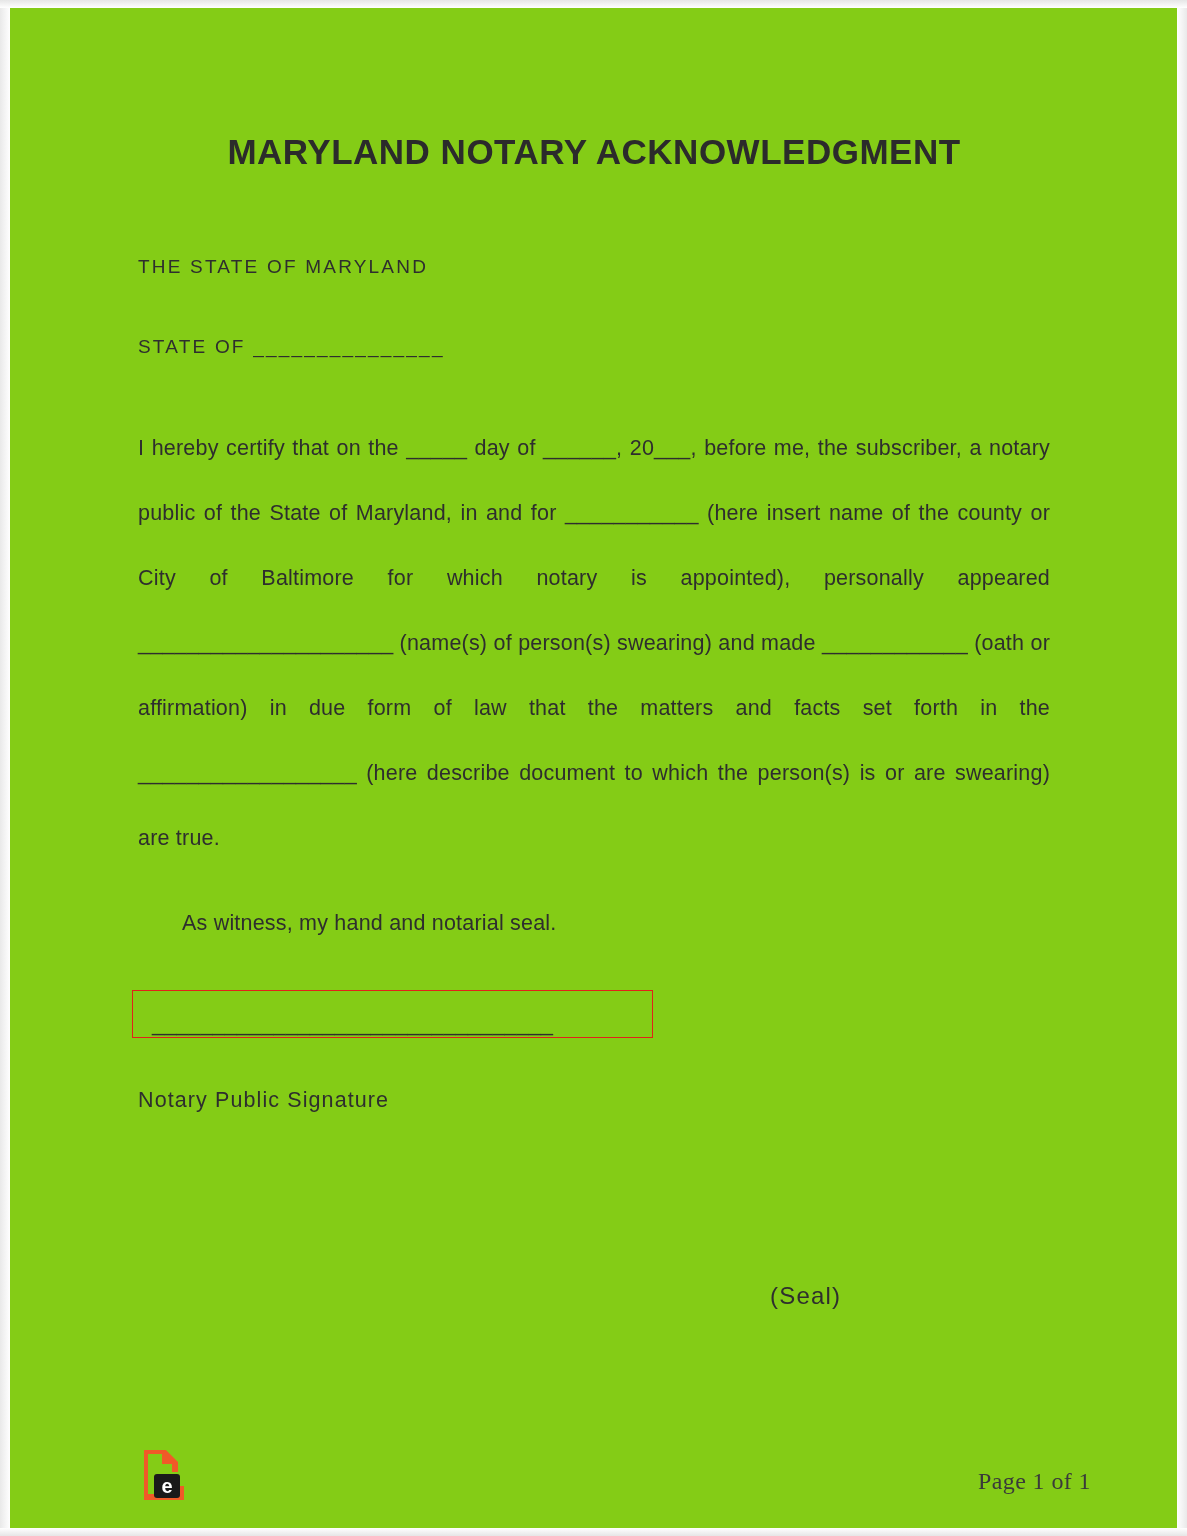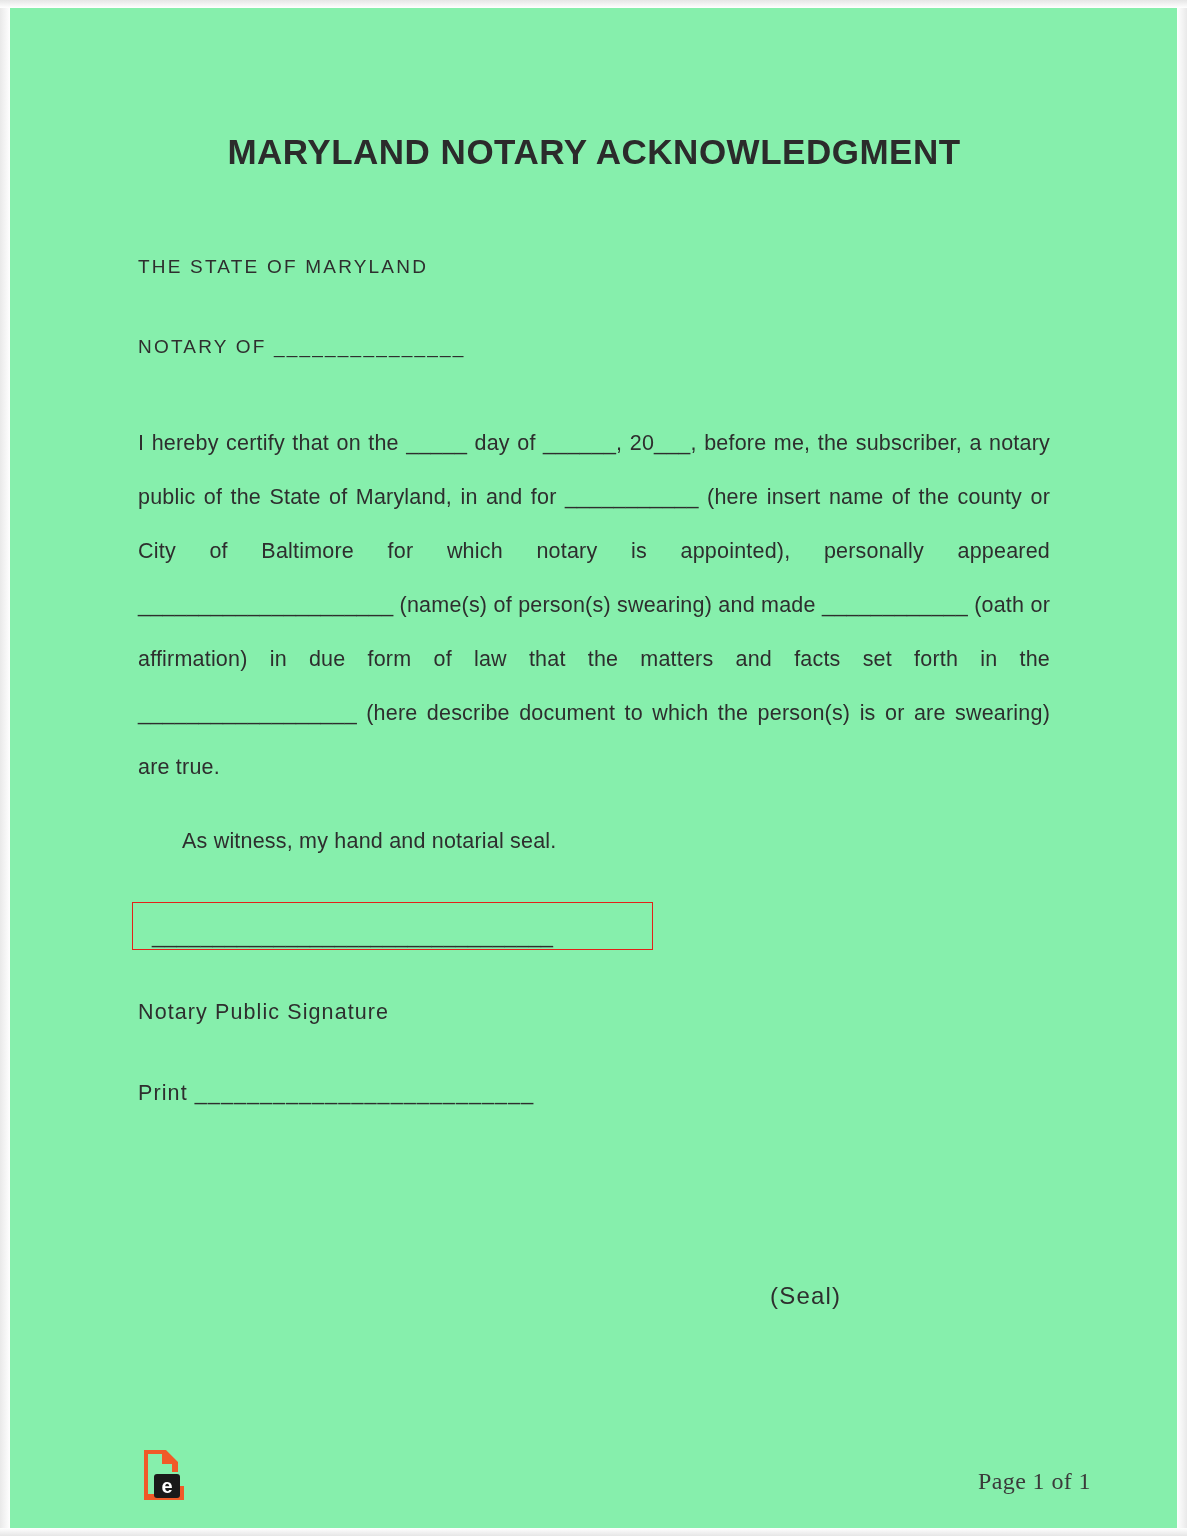--- a/index.html
+++ b/index.html
@@ -13,21 +13,21 @@
     font-family: "DejaVu Sans", sans-serif;
     color: #1a1a1a;
     position: relative;
     overflow: hidden;
   }
   .page {
     position: absolute;
     left: 0; top: 0;
     width: 1187px;
     height: 1536px;
-    background: #86efac;
+    background: #84cc16;
     box-sizing: border-box;
   }
   
   .page-edge-left {
     position: absolute;
     left: 0; top: 0;
     width: 10px; height: 1536px;
     background: linear-gradient(to right, #e9e9e9, #ffffff);
   }
   .page-edge-right {
@@ -75,21 +75,21 @@
     font-family: "Liberation Sans", sans-serif;
     font-size: 19px;
     letter-spacing: 2.2px;
     color: #2e2e2e;
     margin: 0 0 58px 0;
   }
 
   .para {
     font-family: "Liberation Sans", sans-serif;
     font-size: 21.5px;
-    line-height: 54px;
+    line-height: 65px;
     letter-spacing: 0.2px;
     color: #2e2e2e;
     text-align: justify;
     margin: 0;
     width: 912px;
   }
 
   .para.no-justify {
     text-align: left;
     margin-left: 44px;
@@ -187,34 +187,33 @@
   <div class="page-edge-bottom"></div>
 
   <div class="content">
 
     <h1 class="doc-title">MARYLAND NOTARY ACKNOWLEDGMENT</h1>
 
     <div class="body-block">
 
       <p class="line-spaced">THE STATE OF MARYLAND</p>
 
-      <p class="line-spaced">NOTARY OF _______________</p>
+      <p class="line-spaced">STATE OF _______________</p>
 
       <p class="para">I hereby certify that on the _____ day of ______, 20___, before me, the subscriber, a notary public of the State of Maryland, in and for ___________ (here insert name of the county or City of Baltimore for which notary is appointed), personally appeared _____________________ (name(s) of person(s) swearing) and made ____________ (oath or affirmation) in due form of law that the matters and facts set forth in the __________________ (here describe document to which the person(s) is or are swearing) are true.</p>
 
       <p class="para no-justify witness">As witness, my hand and notarial seal.</p>
 
       <div class="sig-wrap">
         <div class="sig-box"></div>
         <div class="sig-line">_________________________________</div>
       </div>
 
       <p class="sig-label">Notary Public Signature</p>
 
-      <p class="print-line">Print __________________________</p>
 
 
     </div>
   </div>
 
   <div class="seal">(Seal)</div>
 
   <div class="footer-logo">
     <svg width="44" height="52" viewBox="0 0 44 52" xmlns="http://www.w3.org/2000/svg">
       <path d="M4 2 h22 l12 12 v10 h-6 V16 h-10 V6 H8 v40 h30 v-8 h6 v14 H4 z" fill="#f05a28"></path>

